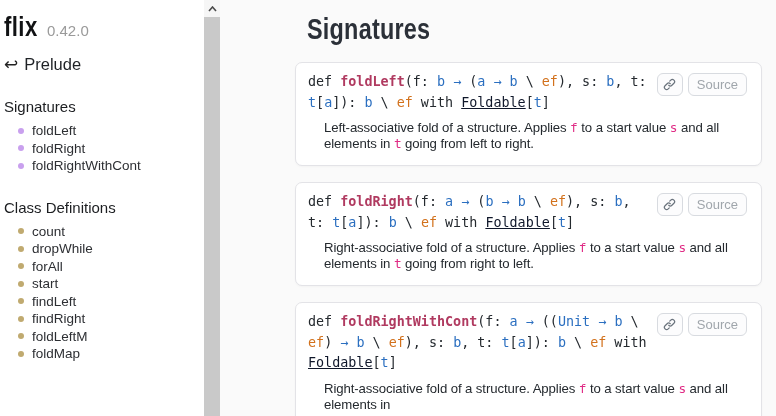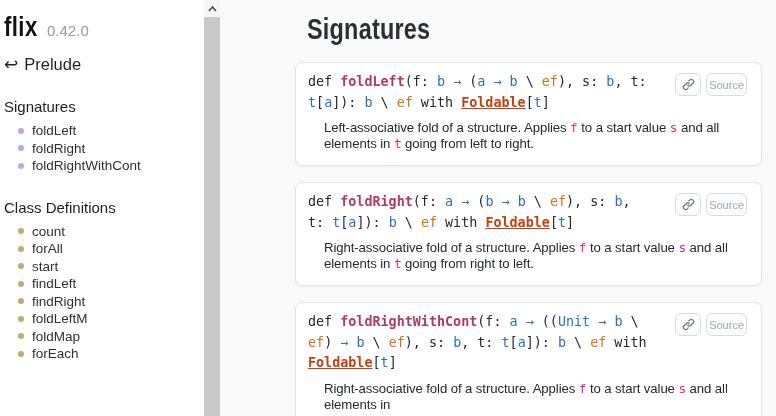--- a/index.html
+++ b/index.html
@@ -62,30 +62,30 @@
     width: 346px; flex: none;
     font-family: "DejaVu Sans Mono", monospace;
     font-size: 13.4px; line-height: 20.5px;
     white-space: pre-wrap; word-break: normal;
     color: #24292e;
   }
   .tk-plain  { color: #24292e; }
   .tk-name   { color: #b03a60; font-weight: 700; }
   .tk-type   { color: #2b6fc0; }
   .tk-effect { color: #d2711c; }
-  .tk-link   { color: #c2410c; text-decoration: underline; cursor: pointer; font-weight: bold; }
+  .tk-link   { color: #0f172a; text-decoration: underline; cursor: pointer; }
 
   .actions { margin-left: auto; display: flex; gap: 5px; align-items: flex-start; padding-top: 1px; }
   .btn {
     height: 23px; border: 1px solid #d8dbe0; border-radius: 6px;
     background: #fcfcfd; display: flex; align-items: center; justify-content: center;
     cursor: pointer;
   }
   .btn-link { width: 26px; color: #6a737d; }
-  .btn-source { padding: 0 2px; font-size: 11px; color: #a0a6ac; }
+  .btn-source { padding: 0 8px; font-size: 13px; color: #a0a6ac; }
 
   .desc {
     margin: 7px 0 0 16px; max-width: 424px;
     font-size: 13.2px; line-height: 16px; color: #24292e;
     letter-spacing: -0.1px;
   }
   .inline-code {
     font-family: "DejaVu Sans Mono", monospace;
     font-size: 12.8px; color: #e02d86;
   }
@@ -123,20 +123,24 @@
 
   <div>
     <h2 class="side-heading">Class Definitions</h2>
     <ul class="side-list">
           <li>
             <span class="dot" style="background: rgb(192, 170, 112);"></span>
             <span class="side-link">count</span>
           </li>
           <li>
             <span class="dot" style="background: rgb(192, 170, 112);"></span>
+            <span class="side-link">dropWhile</span>
+          </li>
+          <li>
+            <span class="dot" style="background: rgb(192, 170, 112);"></span>
             <span class="side-link">forAll</span>
           </li>
           <li>
             <span class="dot" style="background: rgb(192, 170, 112);"></span>
             <span class="side-link">start</span>
           </li>
           <li>
             <span class="dot" style="background: rgb(192, 170, 112);"></span>
             <span class="side-link">findLeft</span>
           </li>
@@ -144,24 +148,20 @@
             <span class="dot" style="background: rgb(192, 170, 112);"></span>
             <span class="side-link">findRight</span>
           </li>
           <li>
             <span class="dot" style="background: rgb(192, 170, 112);"></span>
             <span class="side-link">foldLeftM</span>
           </li>
           <li>
             <span class="dot" style="background: rgb(192, 170, 112);"></span>
             <span class="side-link">foldMap</span>
-          </li>
-          <li>
-            <span class="dot" style="background: rgb(192, 170, 112);"></span>
-            <span class="side-link">forEach</span>
           </li>
           <li></li>
         </ul>
   </div>
 </div>
 </aside>
 
 <div class="scrollbar">
   <div class="scroll-up">
     <svg width="9" height="6" viewBox="0 0 9 6">

